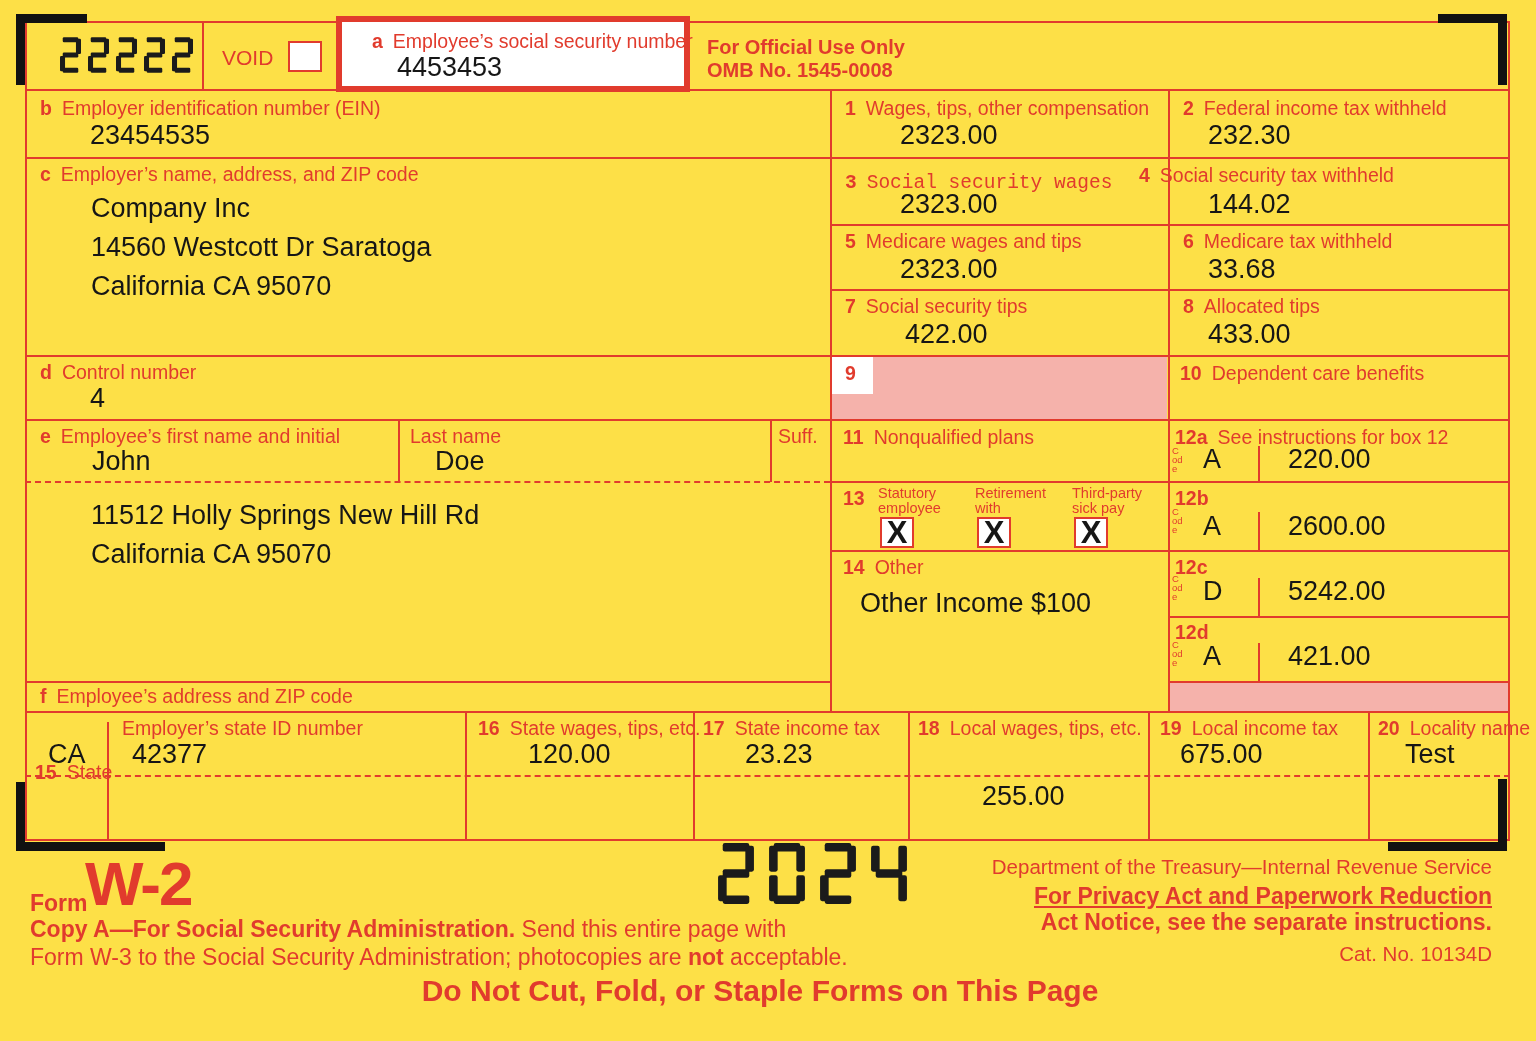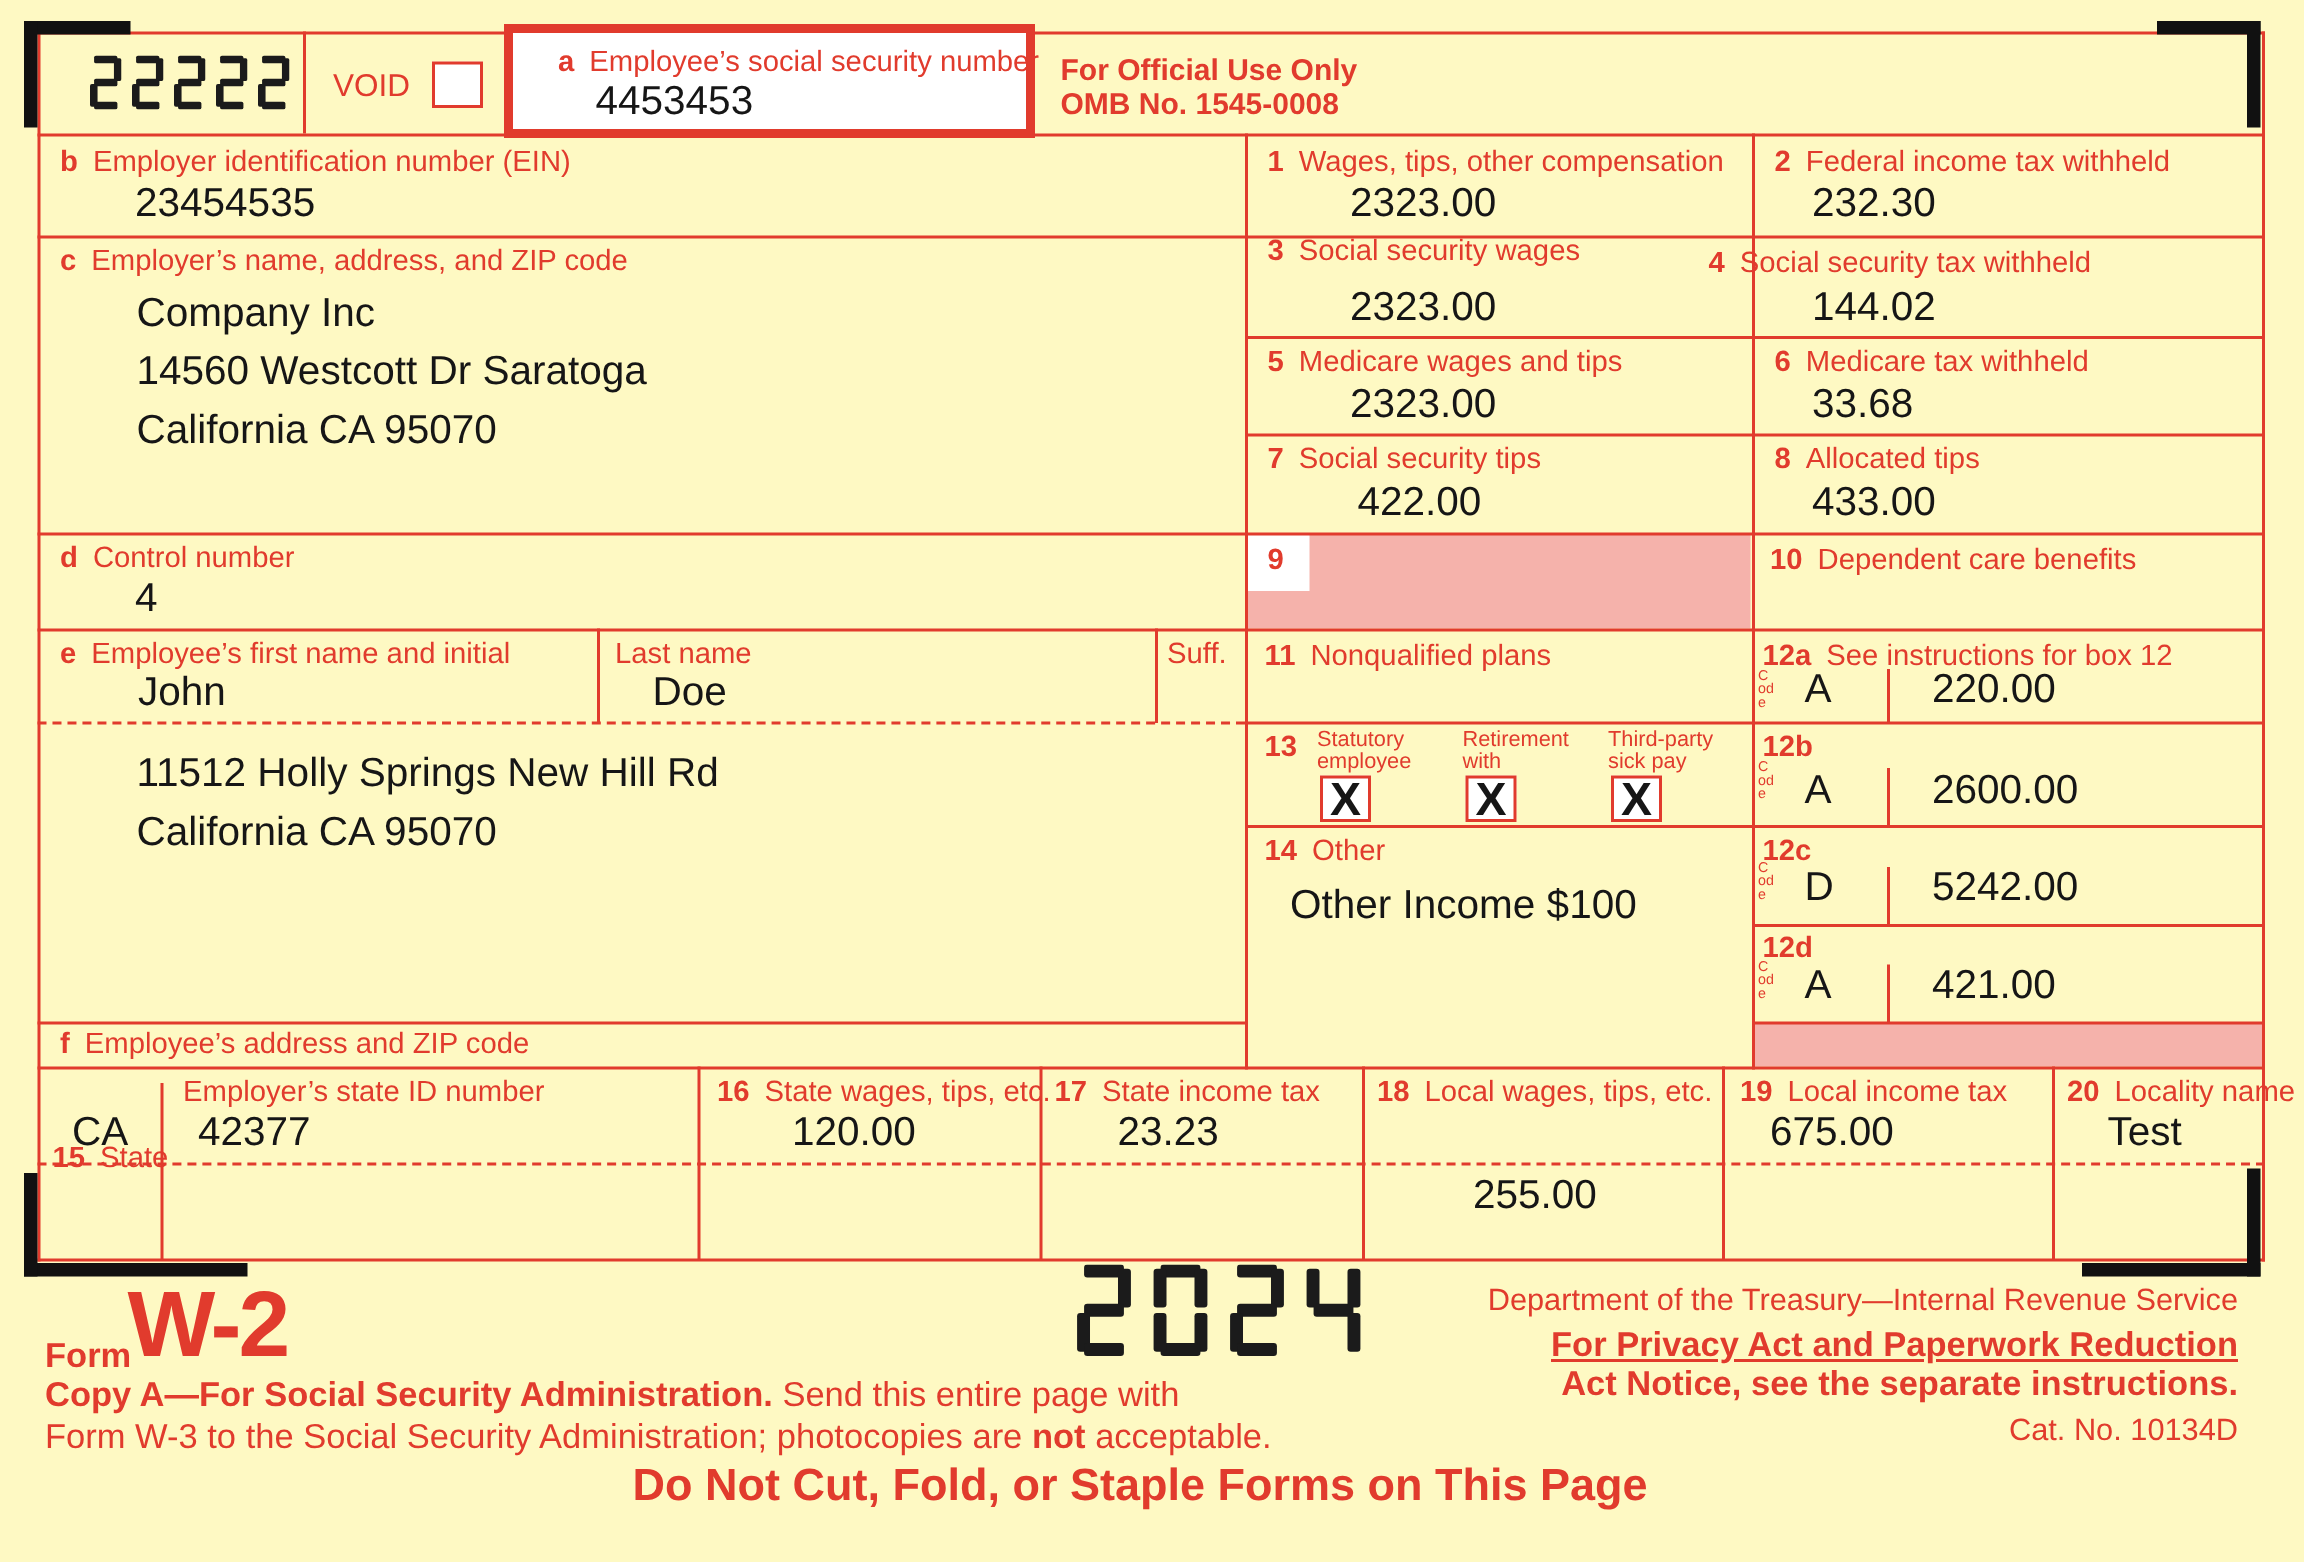--- a/index.html
+++ b/index.html
@@ -1,17 +1,17 @@
 <!DOCTYPE html>
 <html style="--red: #e13b2d; --pink: #f5b2ab; --ink: #161616;"><head>
 <meta charset="utf-8">
 <style>
   :root{ --red:#e13b2d; --pink:#f5b2ab; --ink:#161616; }
   html,body{margin:0;padding:0;background:#fff;}
-  #page{position:relative;width:1536px;height:1041px;background:#fef9c3;overflow:hidden;
+  #page{position:relative;width:1536px;height:1041px;background:#fde047;overflow:hidden;
         font-family:"Liberation Sans","DejaVu Sans",sans-serif;}
   .hline{position:absolute;height:2px;background:var(--red);}
   .vline{position:absolute;width:2px;background:var(--red);}
   .hdash{position:absolute;height:0;border-top:2px dashed var(--red);}
   .shade{position:absolute;background:var(--pink);}
   .chip{position:absolute;background:#fff;}
   .lab{position:absolute;color:var(--red);font-size:19.5px;white-space:nowrap;z-index:3;}
   .bn{font-weight:700;margin-right:10px;}
   .val{position:absolute;color:var(--ink);font-size:27px;white-space:nowrap;z-index:3;}
   .boldred{position:absolute;color:var(--red);font-weight:700;white-space:nowrap;z-index:3;}
@@ -158,21 +158,21 @@
 
   <div class="lab" style="left:40px;top:685px;">
     <span class="bn">f</span><span>Employee’s address and ZIP code</span>
   </div>
 
   <div class="lab" style="left:845px;top:97px;"><span class="bn">1</span><span>Wages, tips, other compensation</span></div>
   <div class="val" style="left:900px;top:120px;">2323.00</div>
   <div class="lab" style="left:1183px;top:97px;"><span class="bn">2</span><span>Federal income tax withheld</span></div>
   <div class="val" style="left:1208px;top:120px;">232.30</div>
 
-  <div class="lab" style="left:845px;top:156px;"><span class="bn">3</span><span>Social security wages</span></div>
+  <div class="lab" style="left:845px;top:172px;font-family:Liberation Mono, monospace;"><span class="bn">3</span><span>Social security wages</span></div>
   <div class="val" style="left:900px;top:189px;">2323.00</div>
   <div class="lab" style="left:1139px;top:164px;text-align:center;"><span class="bn">4</span><span>Social security tax withheld</span></div>
   <div class="val" style="left:1208px;top:189px;">144.02</div>
 
   <div class="lab" style="left:845px;top:230px;"><span class="bn">5</span><span>Medicare wages and tips</span></div>
   <div class="val" style="left:900px;top:254px;">2323.00</div>
   <div class="lab" style="left:1183px;top:230px;"><span class="bn">6</span><span>Medicare tax withheld</span></div>
   <div class="val" style="left:1208px;top:254px;">33.68</div>
 
   <div class="lab" style="left:845px;top:295px;"><span class="bn">7</span><span>Social security tips</span></div>

